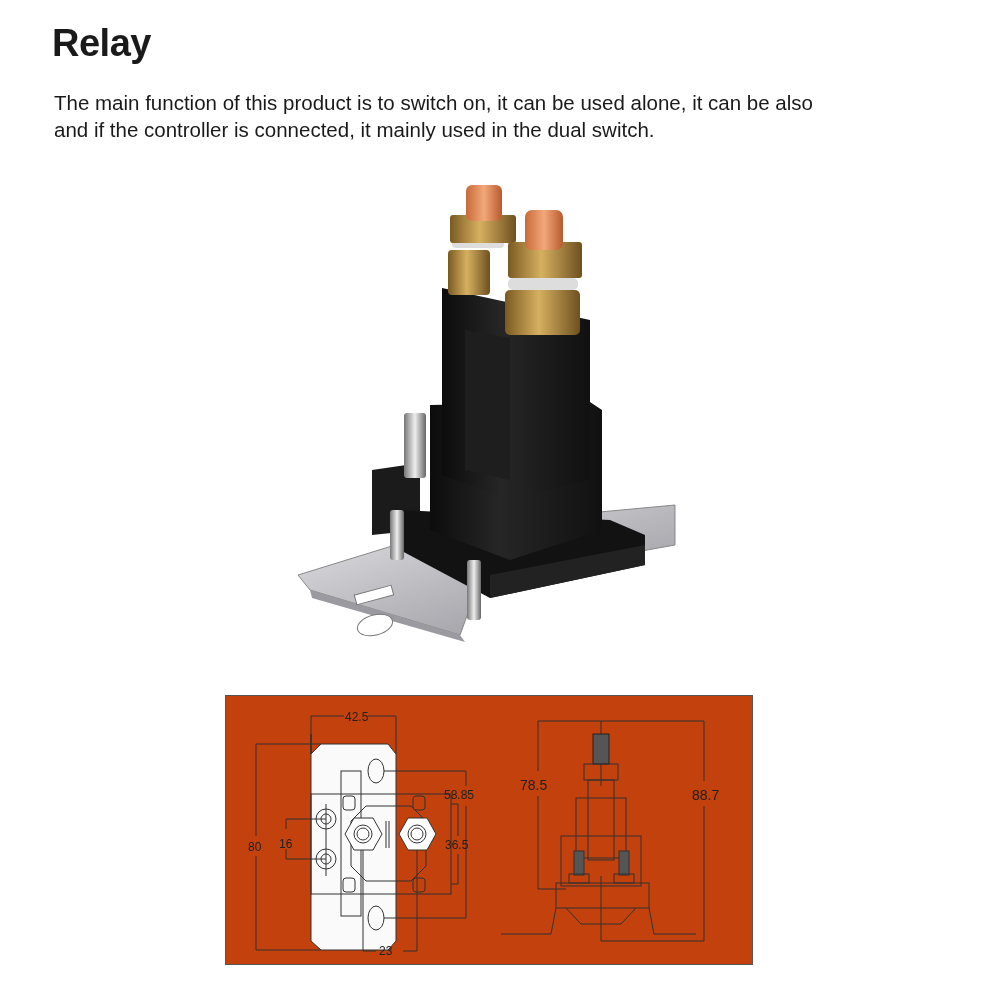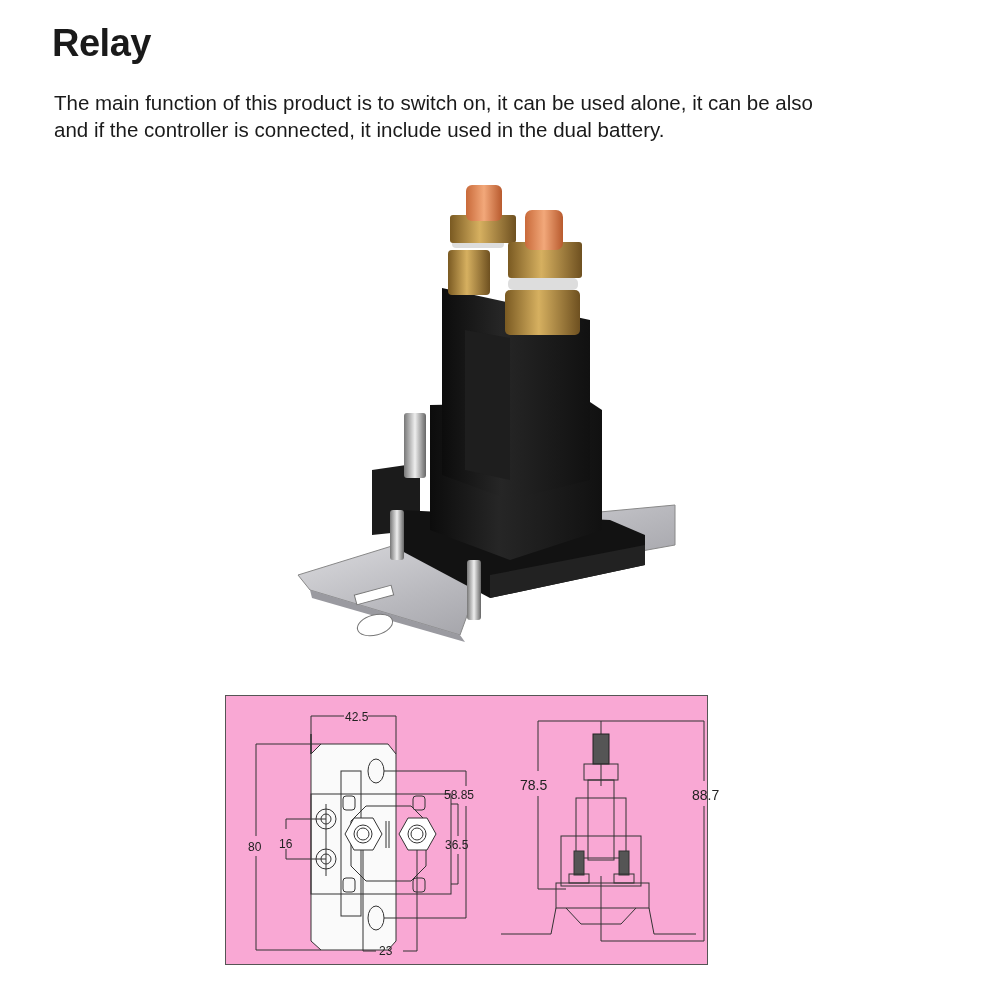--- a/index.html
+++ b/index.html
@@ -1,32 +1,32 @@
 <!DOCTYPE html>
 <html><head>
 <meta charset="utf-8">
 <style>
   html, body { margin: 0; padding: 0; background: #ffffff; }
   body { width: 1000px; height: 1000px; position: relative; overflow: hidden; font-family: "Liberation Sans", sans-serif; color: #1a1a1a; }
   .title { position: absolute; left: 52px; top: 22px; font-size: 38px; font-weight: bold; letter-spacing: -0.5px; color: #1a1a1a; }
   .desc { position: absolute; left: 54px; top: 89px; width: 930px; font-size: 20.5px; line-height: 27px; color: #1a1a1a; }
   .desc div { white-space: nowrap; }
   .photo { position: absolute; left: 280px; top: 180px; width: 420px; height: 490px; }
-  .diagram { position: absolute; left: 225px; top: 695px; width: 483px; height: 270px; border: 1.5px solid #555; box-sizing: border-box; background: #f9a8d4; }
+  .diagram { position: absolute; left: 225px; top: 695px; width: 528px; height: 270px; border: 1.5px solid #555; box-sizing: border-box; background: #c2410c; }
   .diagram svg { position: absolute; left: 0; top: 0; }
   .dimlbl { font-family: "Liberation Sans", sans-serif; fill: #222; }
 </style>
 </head>
 <body>
 
 <div class="title">Relay</div>
 
 <div class="desc">
   <div>The main function of this product is to switch on, it can be used alone, it can be also</div>
-  <div>and if the controller is connected, it include used in the dual battery.</div>
+  <div>and if the controller is connected, it mainly used in the dual switch.</div>
 </div>
 
 <div class="photo">
   <svg width="420" height="490" viewBox="0 0 420 490">
     <defs>
       <linearGradient id="bracketG" x1="0" y1="0" x2="1" y2="1">
         <stop offset="0" stop-color="#e9e9ec"></stop>
         <stop offset="0.5" stop-color="#b9b9be"></stop>
         <stop offset="1" stop-color="#8e8e94"></stop>
       </linearGradient>

